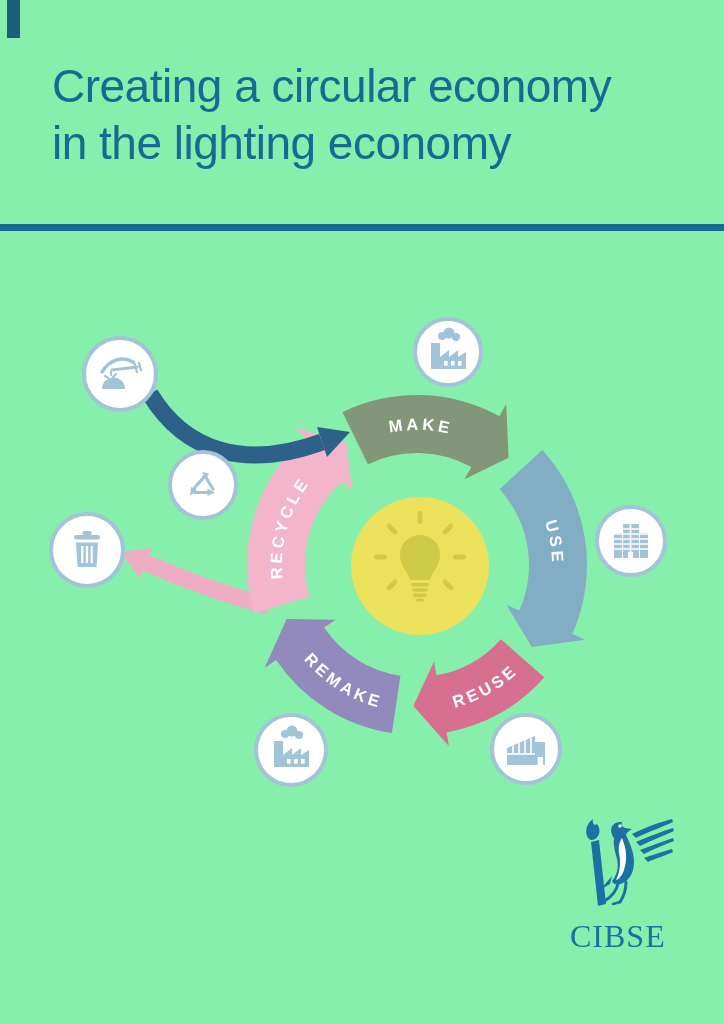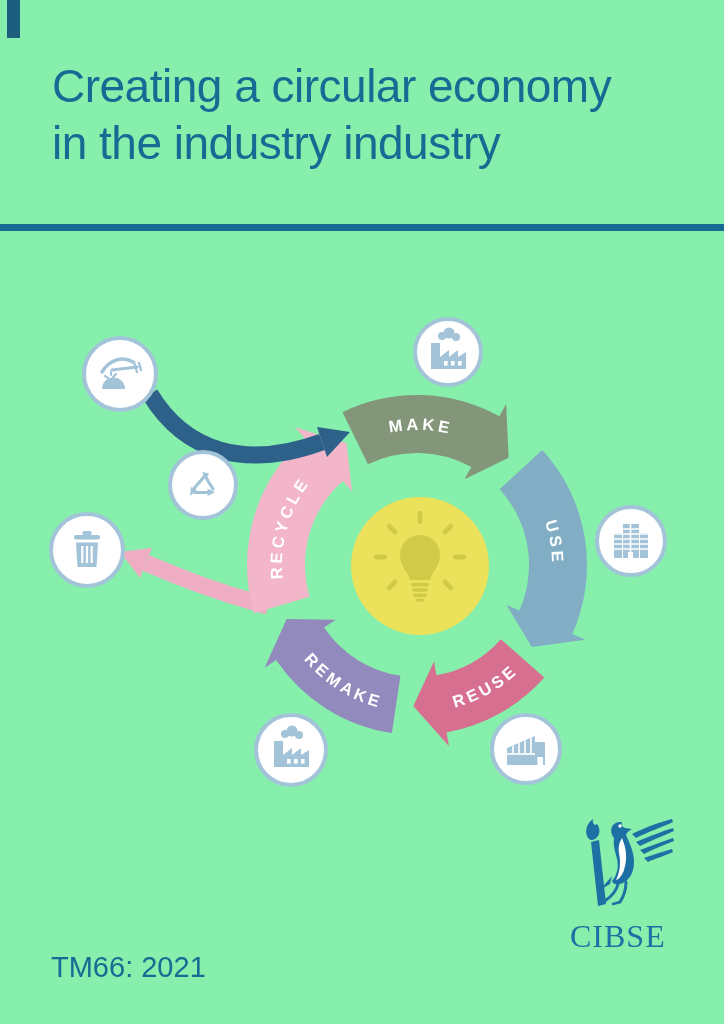--- a/index.html
+++ b/index.html
@@ -24,21 +24,21 @@
 </style>
 </head>
 <body>
 
 <div class="page">
 
   <div class="corner-tab"></div>
 
   <div class="title">
     <span>Creating a circular economy</span>
-    <span>in the industry industry</span>
+    <span>in the lighting economy</span>
   </div>
 
   <div class="rule"></div>
 
   <svg class="diagram" viewBox="0 0 724 1024">
 
     <defs>
       <g id="factory-shape">
         <rect class="icon-fill" x="-17" y="-9" width="9" height="26"></rect>
         <path class="icon-fill" d="M -8,17 L -8,5 L 1,-2 L 1,5 L 10,-2 L 10,5 L 18,0 L 18,17 Z"></path>
@@ -160,21 +160,20 @@
       <path class="icon-stroke" stroke-width="3" d="M -8,-4 L 17,-7"></path>
       <path class="icon-stroke" stroke-width="3.5" d="M -18,-2 C -10,-15 3,-18 13,-12"></path>
       <path class="icon-stroke" stroke-width="2.4" d="M 14,-12 L 17,-2"></path>
       <path class="icon-stroke" stroke-width="2.4" d="M 19,-11 L 21,-4"></path>
       <path class="icon-stroke" stroke-width="2.2" d="M -15,2 L -12,4"></path>
       <path class="icon-stroke" stroke-width="2.2" d="M -4,0 L -7,3"></path>
       <path class="icon-stroke" stroke-width="2.2" d="M -9,-2 L -9,1"></path>
     </g>
   </svg>
 
-  <div class="docref">TM66: 2021</div>
 
   <div class="logo">
     <svg width="104" height="94" viewBox="0 0 104 94">
       <g class="logo-fill" fill="#1d70a4">
         <path d="M18,20 C14,13 17,5 23,1 C22,6 25,8 27,6 C31,11 30,18 25,21 C22,23 20,22 18,20 Z"></path>
         <path d="M21,24 L29,22 L36,86 L28,88 Z"></path>
         <path d="M44,20 C38,12 42,3 52,4 C51,7 52,9 55,10 L62,11 C59,13 57,14 56,17 C60,26 64,34 64,44 C64,56 58,64 50,66 C46,67 43,66 42,63 C47,57 49,49 47,41 C45,33 43,27 44,20 Z"></path>
         <path d="M62,16 C76,9 90,4 102,1 L103,4 C92,9 78,14 66,20 Z"></path>
         <path d="M66,24 C80,18 93,13 103,10 L104,13 C93,18 80,23 70,28 Z"></path>
         <path d="M70,32 C83,27 94,23 103,20 L104,23 C94,27 83,31 74,36 Z"></path>

